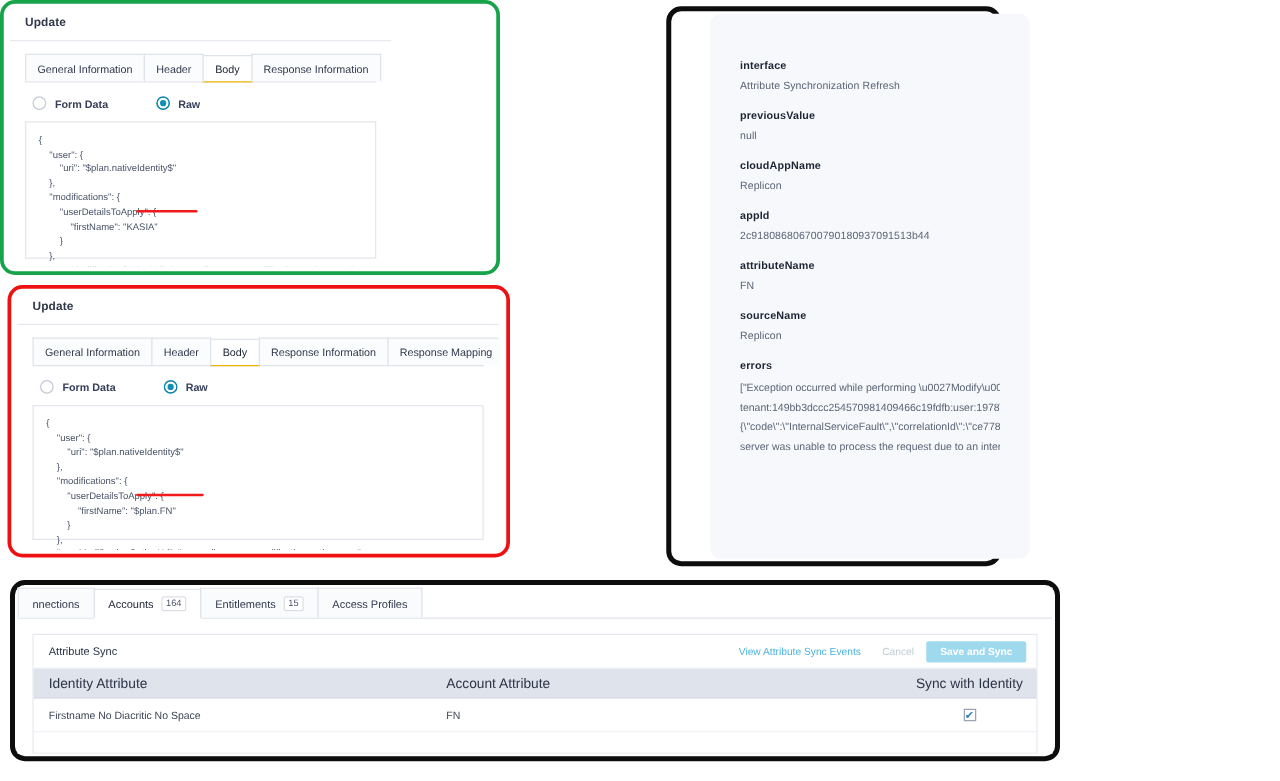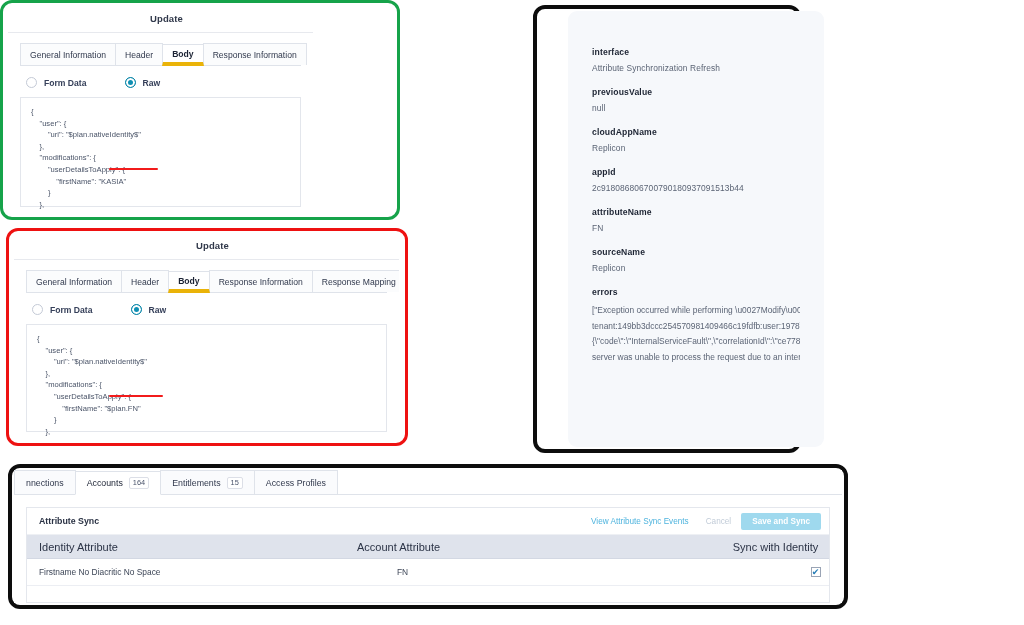--- a/index.html
+++ b/index.html
@@ -36,21 +36,20 @@
     background: #ffffff;
     overflow: hidden;
   }
   .update-header {
     height: 27px;
     border-bottom: 1px solid #e7e9ee;
     display: flex;
     align-items: center;
     padding-left: 12px;
     background: #ffffff;
-    justify-content: center;
   }
   .update-header-title {
     font-size: 9.5px;
     font-weight: bold;
     color: #30384a;
     letter-spacing: .1px;
   }
   .card-body {
     padding: 10px 12px 4px 12px;
   }
@@ -71,25 +70,25 @@
     font-size: 8.6px;
     color: #31394d;
     border: 1px solid #dfe3ea;
     border-bottom: none;
     background: #fbfcfd;
     white-space: nowrap;
     margin-right: -1px;
   }
   .tab.active {
     background: #ffffff;
-    font-weight: bold;
+    font-weight: normal;
     color: #1b2233;
     position: relative;
     top: 1px;
-    border-bottom: 4px solid #eab308;
+    border-bottom: 1px solid #eab308;
   }
 
   
   .radio-row {
     display: flex;
     align-items: center;
     padding: 11px 2px 9px 6px;
     gap: 38px;
   }
   .radio-item { display: flex; align-items: center; gap: 7px; }
@@ -220,21 +219,21 @@
     height: 26px;
     display: flex;
     align-items: center;
     padding: 0 8px 0 12px;
     background: #ffffff;
     border-bottom: 1px solid #eef0f4;
   }
   .sync-title {
     font-size: 8.8px;
     color: #2a3244;
-    font-weight: bold;
+    font-weight: normal;
     flex: 1;
   }
   .link-btn {
     font-size: 8.2px;
     color: #4fb4de;
     margin-right: 7px;
     white-space: nowrap;
   }
   .ghost-btn {
     font-size: 8.2px;
@@ -262,21 +261,20 @@
     font-size: 11px;
     font-weight: normal;
     color: #2b3346;
   }
   .tbl-row {
     display: flex;
     height: 26px;
     align-items: center;
     background: #ffffff;
     border-bottom: 1px solid #eceef3;
-    gap: 40px;
   }
   .tbl-row > div {
     font-size: 8.4px;
     color: #3d4657;
   }
   .col-1 { width: 330px; padding-left: 12px; box-sizing: border-box; }
   .col-2 { width: 365px; box-sizing: border-box; }
   .col-3 { flex: 1; display: flex; justify-content: center; box-sizing: border-box; }
   .checkbox {
     width: 10px; height: 10px;

